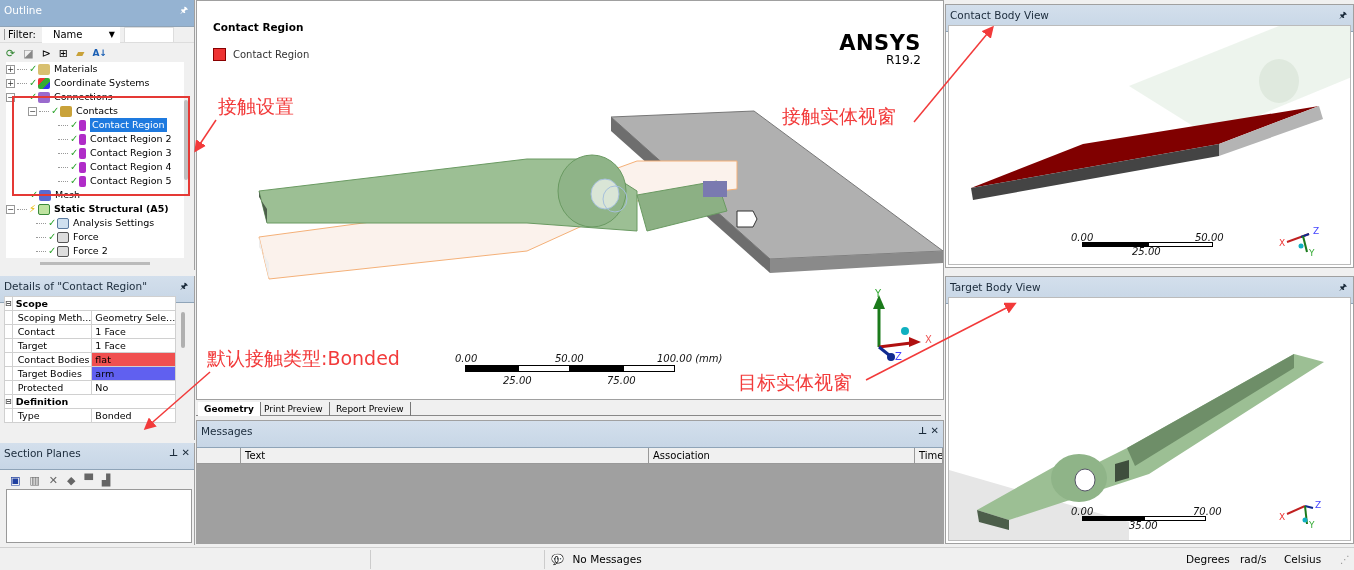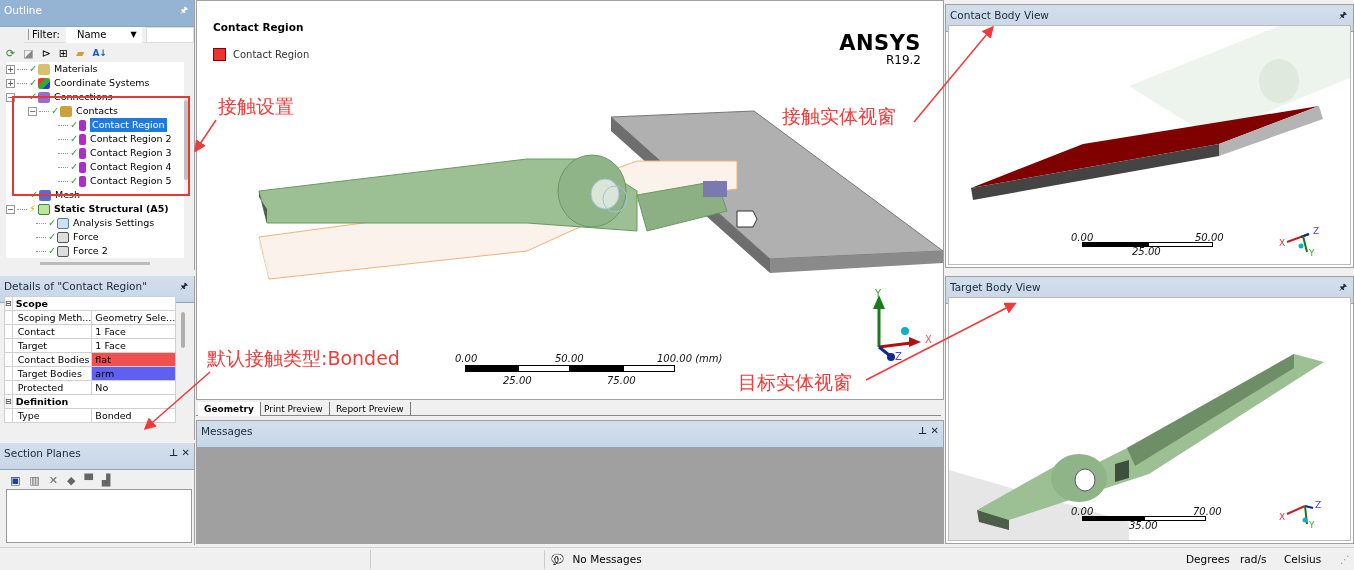--- a/index.html
+++ b/index.html
@@ -4,21 +4,21 @@
 <style>
   * { box-sizing: border-box; margin: 0; padding: 0; }
   html, body { width: 1354px; height: 570px; overflow: hidden; background: #f0f0f0; font-family: "DejaVu Sans", sans-serif; font-size: 10px; color: #000; }
   .abs { position: absolute; }
   .panel-header { background: linear-gradient(#d3dfec, #c7d6e6); height: 27px; line-height: 20px; padding-left: 4px; font-size: 10.5px; color: #1a2a3a; border-bottom: 1px solid #8fa4b8; position: relative; }
   .panel-header .pin { position: absolute; right: 6px; top: 0; font-size: 9px; }
   .panel-header .pinx { position: absolute; right: 4px; top: 0; font-size: 10px; font-weight: bold; }
   .outline-title { background: #95b3d2; color: #fff; }
   
   #outline { left: 0; top: 0; width: 195px; height: 270px; background: #f0f0f0; border-right: 1px solid #a0a0a0; }
-  .filter-row { height: 16px; display: flex; align-items: center; padding-left: 4px; border-bottom: 1px solid #ddd; margin-left: 24px; }
+  .filter-row { height: 16px; display: flex; align-items: center; padding-left: 4px; border-bottom: 1px solid #ddd; }
   .filter-row .lbl { font-size: 10px; margin-right: 6px; border-left: 1px solid #999; padding-left: 3px; }
   .filter-row .sel { width: 78px; height: 16px; background: #fff; font-size: 10px; line-height: 16px; padding-left: 11px; position: relative; }
   .filter-row .sel .arr { position: absolute; right: 5px; top: 0; font-size: 8px; }
   .filter-row .txt { width: 50px; height: 16px; background: #fff; margin-left: 4px; border: 1px solid #ddd; }
   .tb-row { height: 20px; display: flex; align-items: center; padding-left: 6px; gap: 8px; font-size: 11px; }
   .tree { background: #fff; position: absolute; left: 6px; top: 62px; width: 178px; height: 196px; overflow: hidden; }
   .tree-item { height: 14px; line-height: 14px; font-size: 9.5px; white-space: nowrap; position: relative; display: flex; align-items: center; }
   .tree-item .exp { width: 9px; height: 9px; border: 1px solid #999; font-size: 8px; line-height: 7px; text-align: center; background: #fff; margin-right: 2px; color: #333; }
   .tree-item .chk { color: #2fa52f; font-weight: bold; font-size: 10px; width: 8px; }
   .tree-item .ico { width: 12px; height: 11px; margin: 0 4px 0 1px; border-radius: 2px; }
@@ -314,20 +314,26 @@
 <div class="abs tabs">
   <div class="tab active" style="left:2px">Geometry</div>
   <div class="tab" style="left:62px">Print Preview</div>
   <div class="tab" style="left:134px">Report Preview</div>
 </div>
 
 <div id="messages" class="abs">
   <div class="panel-header">
     <span>Messages</span>
     <span class="pinx">⊥ ✕</span>
+  </div>
+  <div class="mhdr">
+    <div style="width:44px"></div>
+    <div style="width:408px">Text</div>
+    <div style="width:266px">Association</div>
+    <div style="width:28px;overflow:hidden">Time</div>
   </div>
 </div>
 
 <div id="cbv" class="abs bview">
   <div class="panel-header">
     <span>Contact Body View</span>
     <span class="pin">🖈</span>
   </div>
   <div class="canvas">
     <svg width="405" height="242">

